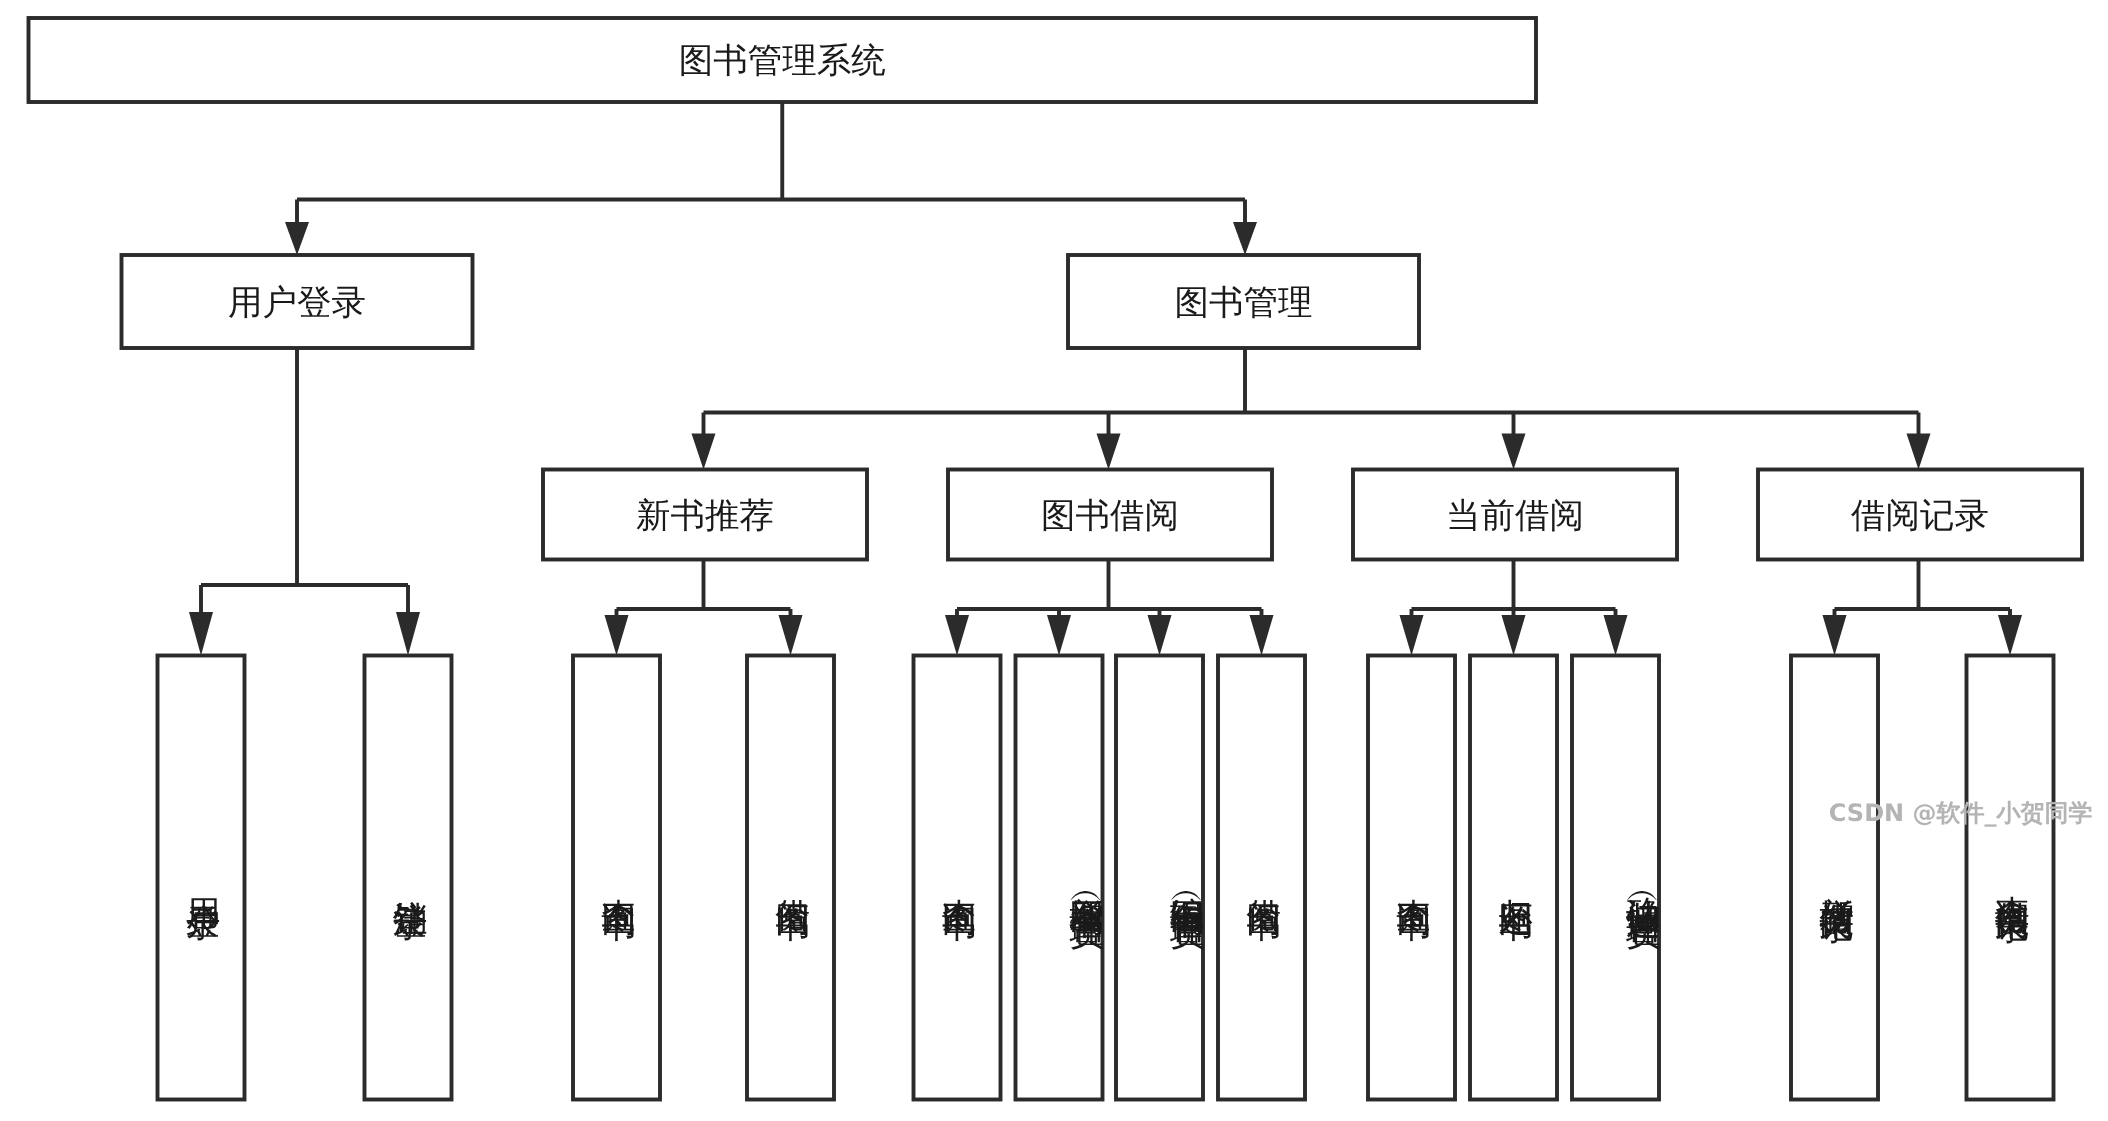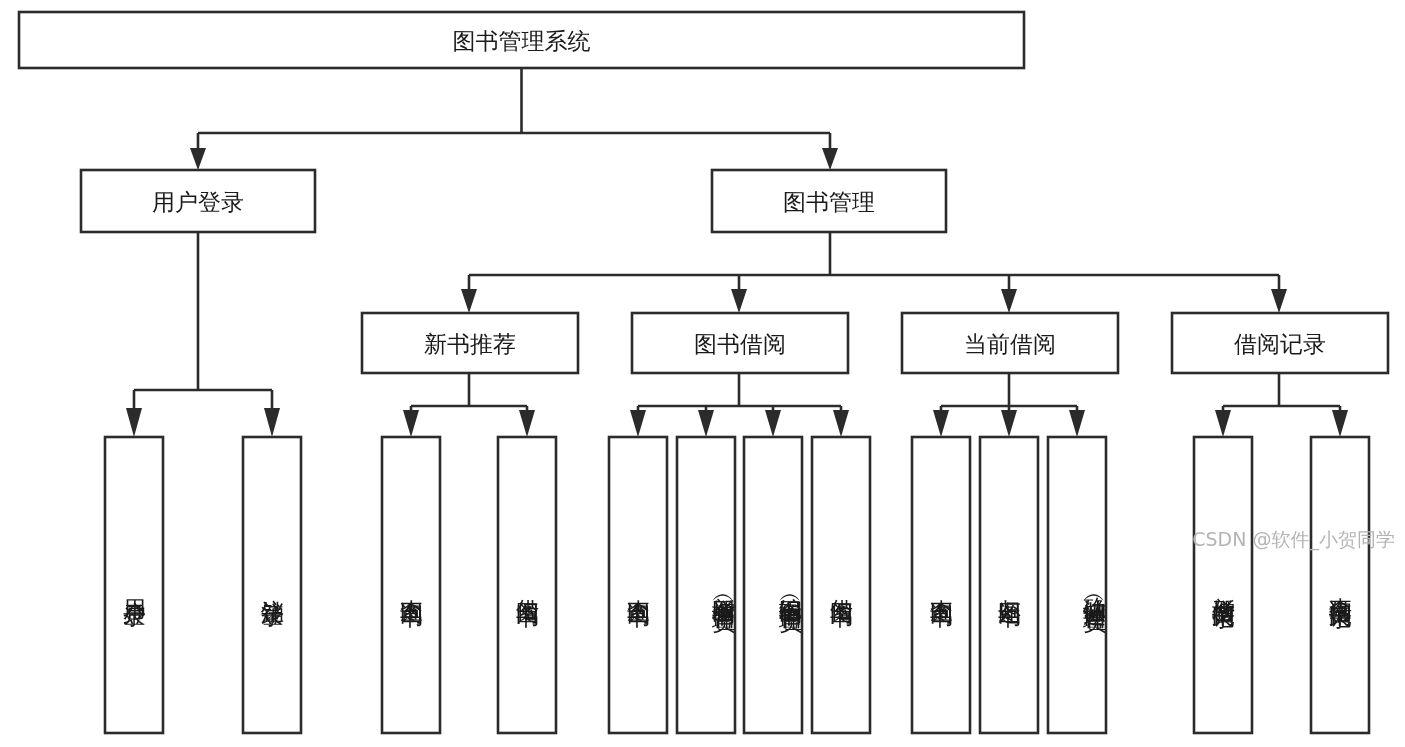--- a/index.html
+++ b/index.html
@@ -61,23 +61,24 @@
     align-items: center;
     justify-content: center;
     white-space: nowrap;
     pointer-events: none;
   }
   .watermark {
     position: absolute;
     right: 10px;
     bottom: 6px;
     font-family: "DejaVu Sans", "Liberation Sans", sans-serif;
-    font-size: 19px;
+    font-size: 16px;
     color: #b4b4b4;
     white-space: nowrap;
+    font-weight: bold;
   }
 </style>
 </head>
 <body>
 
 <div id="diagram-root">
 
   <svg class="diagram-svg" viewBox="0 0 1405 747">
 
     <g>

